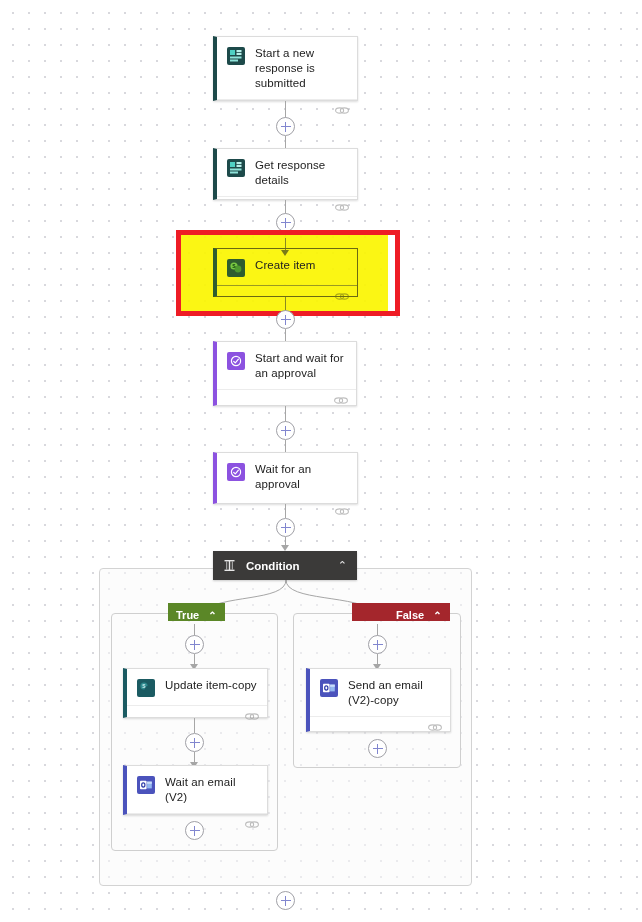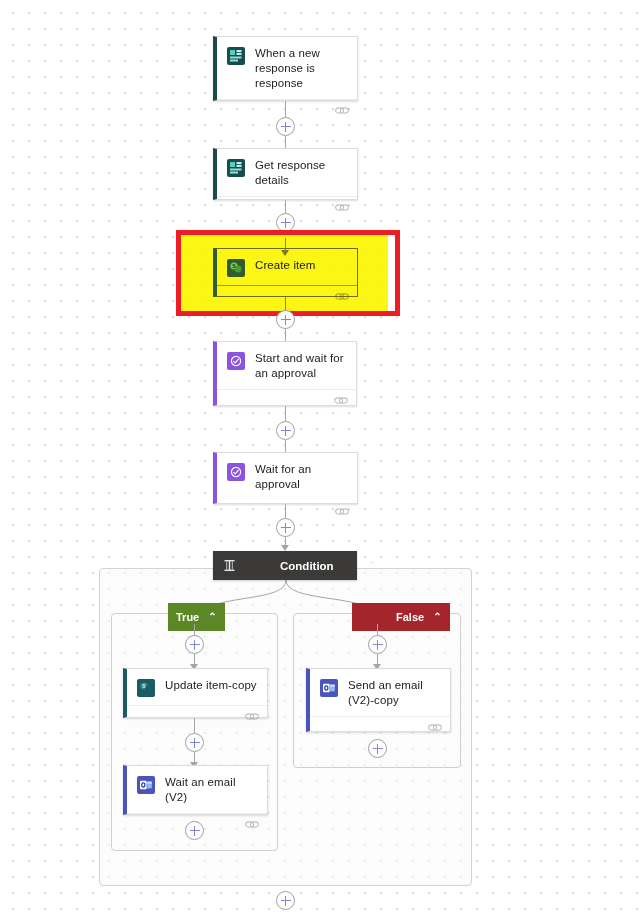--- a/index.html
+++ b/index.html
@@ -106,21 +106,20 @@
 
   
   .cond-header {
     position: absolute;
     background: #3b3a39;
     color: #ffffff;
     display: flex;
     align-items: center;
     padding: 0 10px;
     box-shadow: 0 1px 2px rgba(0,0,0,0.2);
-    gap: 34px;
   }
   .cond-title {
     font-size: 11.5px;
     font-weight: bold;
     margin-left: 10px;
     flex: 1;
   }
   .chev {
     font-size: 11px;
     color: #e8e8e8;
@@ -137,23 +136,23 @@
   .branch-box {
     position: absolute;
     border: 1px solid #cfcfcf;
     border-radius: 4px;
     background: rgba(255,255,255,0.0);
   }
 
   
   .badge {
     position: absolute;
-    height: 28px;
+    height: 18px;
     display: flex;
-    align-items: center;
+    align-items: flex-end;
     padding: 0 8px;
     color: #ffffff;
     font-size: 11px;
     font-weight: bold;
   }
   .badge .chev { margin-left: 9px; color: #fff; font-size: 10px; }
   .badge-true  { background: #5b8727; }
   .badge-false { background: #a4262c; }
 
   
@@ -186,21 +185,21 @@
     <div class="card-head">
       <span class="card-icon ic-forms">
         <svg width="12" height="12" viewBox="0 0 12 12">
           <rect x="0" y="0" width="5" height="5" fill="#4fd0c4"></rect>
           <rect x="6.5" y="0" width="5" height="2.2" fill="#b7f0ea"></rect>
           <rect x="6.5" y="3" width="5" height="2" fill="#b7f0ea"></rect>
           <rect x="0" y="6.5" width="11.5" height="2" fill="#8fe3da"></rect>
           <rect x="0" y="9.5" width="8" height="2" fill="#8fe3da"></rect>
         </svg>
       </span>
-      <span class="card-title">When a new response is response</span>
+      <span class="card-title">Start a new response is submitted</span>
     </div>
     <div class="card-foot">
       <span class="link-ico">
         <svg width="14" height="11" viewBox="0 0 14 11">
           <ellipse cx="4.6" cy="5.5" rx="4" ry="2.6" fill="none" stroke="#8a8a8a" stroke-width="1.1"></ellipse>
           <ellipse cx="9.4" cy="5.5" rx="4" ry="2.6" fill="none" stroke="#8a8a8a" stroke-width="1.1"></ellipse>
         </svg>
       </span>
     </div>
   </div>

